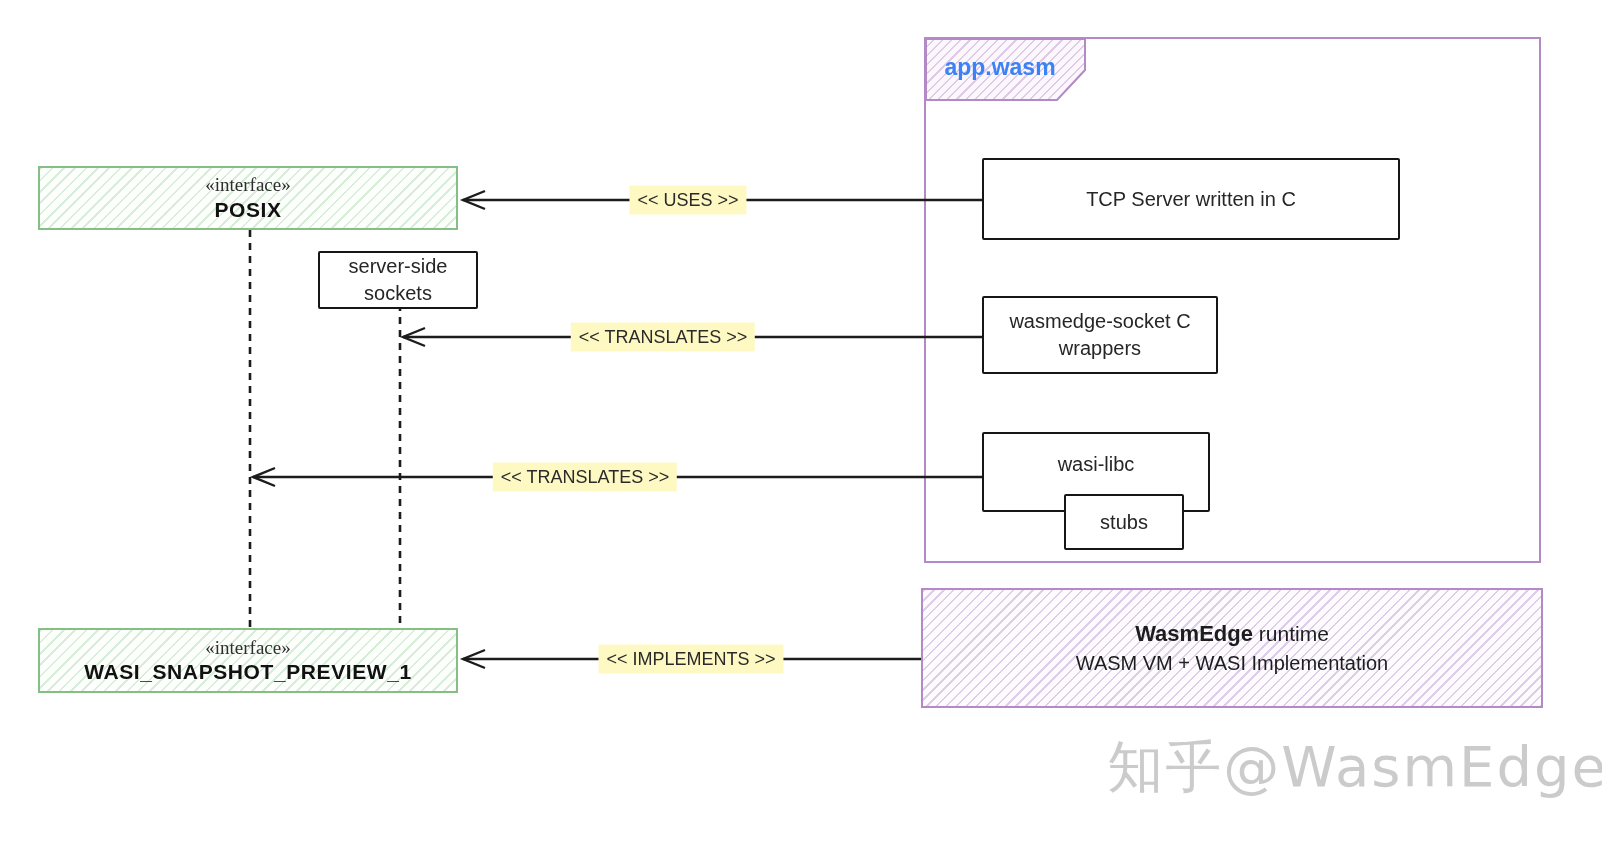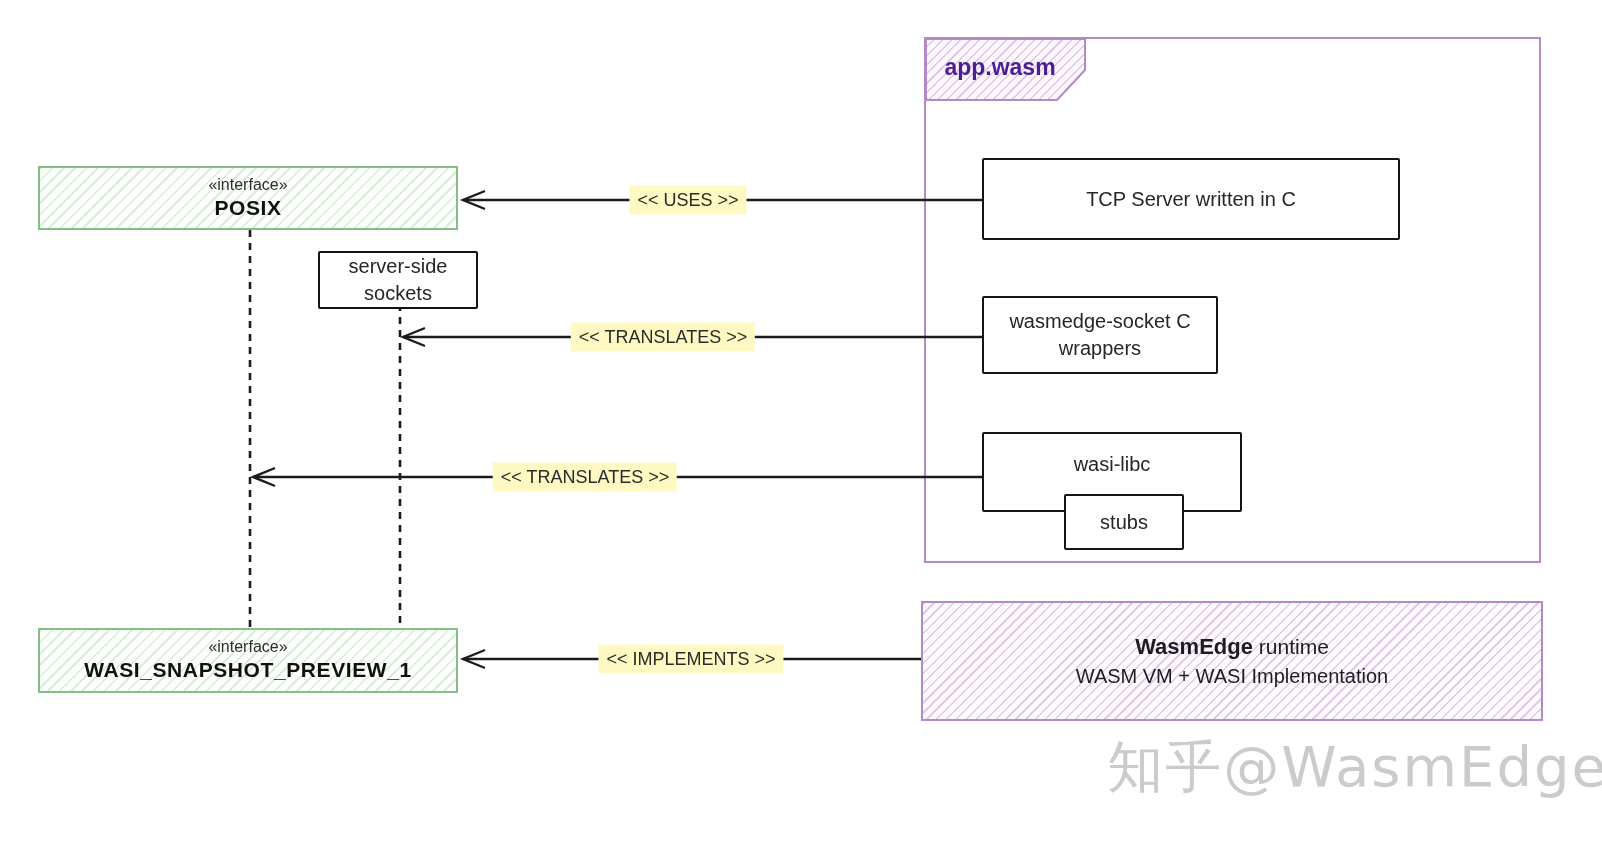--- a/index.html
+++ b/index.html
@@ -21,38 +21,38 @@
   .z1{z-index:1;} .z3{position:absolute;z-index:3;} .z4{position:absolute;z-index:4;}
 
   
   .iface{
     box-sizing:border-box;
     border:2.5px solid var(--green-border);
     background:repeating-linear-gradient(135deg,var(--green-hatch) 0,var(--green-hatch) 1.8px,rgba(0,0,0,0) 1.8px,rgba(0,0,0,0) 8px),#fdfffd;
     display:flex;flex-direction:column;align-items:center;justify-content:center;
     text-align:center;line-height:1.25;
   }
-  .iface .stereo{font-size:16px;color:#2e2e2e;}
+  .iface .stereo{font-size:19px;color:#2e2e2e;font-family:Liberation Serif, serif;}
   .iface .iname{font-size:21px;font-weight:bold;color:#111;letter-spacing:.6px;}
 
   
   .node{
     box-sizing:border-box;border:2.5px solid var(--box-border);background:#fff;
     display:flex;align-items:center;justify-content:center;text-align:center;
     font-size:20px;color:#262626;line-height:1.35;border-radius:2px;
   }
 
   
   .tab-fill{
     background:repeating-linear-gradient(135deg,var(--purple-hatch) 0,var(--purple-hatch) 1.5px,rgba(0,0,0,0) 1.5px,rgba(0,0,0,0) 6.5px),#fbf7fc;
     clip-path:polygon(0 0,100% 0,100% 50%,82% 100%,0 100%);
   }
   .tab-label{
     display:flex;align-items:center;justify-content:center;
-    font-size:23px;font-weight:bold;color:#4c1d95;
+    font-size:23px;font-weight:bold;color:#3b82f6;
   }
 
   
   .runtime{
     box-sizing:border-box;border:2.5px solid var(--purple-border);
     background:repeating-linear-gradient(135deg,var(--purple-hatch) 0,var(--purple-hatch) 1.6px,rgba(0,0,0,0) 1.6px,rgba(0,0,0,0) 7px),#fdfbfe;
     display:flex;flex-direction:column;align-items:center;justify-content:center;
     text-align:center;line-height:1.45;color:#1d1d1d;
   }
   .runtime .rt1{font-size:21px;}
@@ -122,34 +122,34 @@
   </div>
 
   <div class="z3 node" style="left:982px;top:296px;width:236px;height:78px;padding:2px 14px;">
     <span>wasmedge-socket C wrappers</span>
   </div>
 
   <div class="z3 node" style="left:982px;top:158px;width:418px;height:82px;">
     <span>TCP Server written in C</span>
   </div>
 
-  <div class="z3 node" style="left:982px;top:432px;width:260px;height:80px;padding-bottom:16px;">
+  <div class="z3 node" style="left:982px;top:432px;width:228px;height:80px;padding-bottom:16px;">
     <span>wasi-libc</span>
   </div>
 
   <div class="z4 node" style="left:1064px;top:494px;width:120px;height:56px;">
     <span>stubs</span>
   </div>
 
   <div class="z3 iface" style="left:38px;top:628px;width:420px;height:65px;">
     <div class="stereo">«interface»</div>
     <div class="iname">WASI_SNAPSHOT_PREVIEW_1</div>
   </div>
 
-  <div class="z3 runtime" style="left:921px;top:601px;width:622px;height:120px;">
+  <div class="z3 runtime" style="left:921px;top:588px;width:622px;height:120px;">
     <div class="rt1"><b>WasmEdge</b><span> runtime</span></div>
     <div class="rt2">WASM VM + WASI Implementation</div>
   </div>
 
   <div class="z3 edge-label" style="left:688px;top:200px;">&lt;&lt; USES &gt;&gt;</div>
   <div class="z3 edge-label" style="left:663px;top:337px;">&lt;&lt; TRANSLATES &gt;&gt;</div>
   <div class="z3 edge-label" style="left:585px;top:477px;">&lt;&lt; TRANSLATES &gt;&gt;</div>
   <div class="z3 edge-label" style="left:691px;top:659px;">
     <div>&lt;&lt; IMPLEMENTS &gt;&gt;</div>
   </div>

